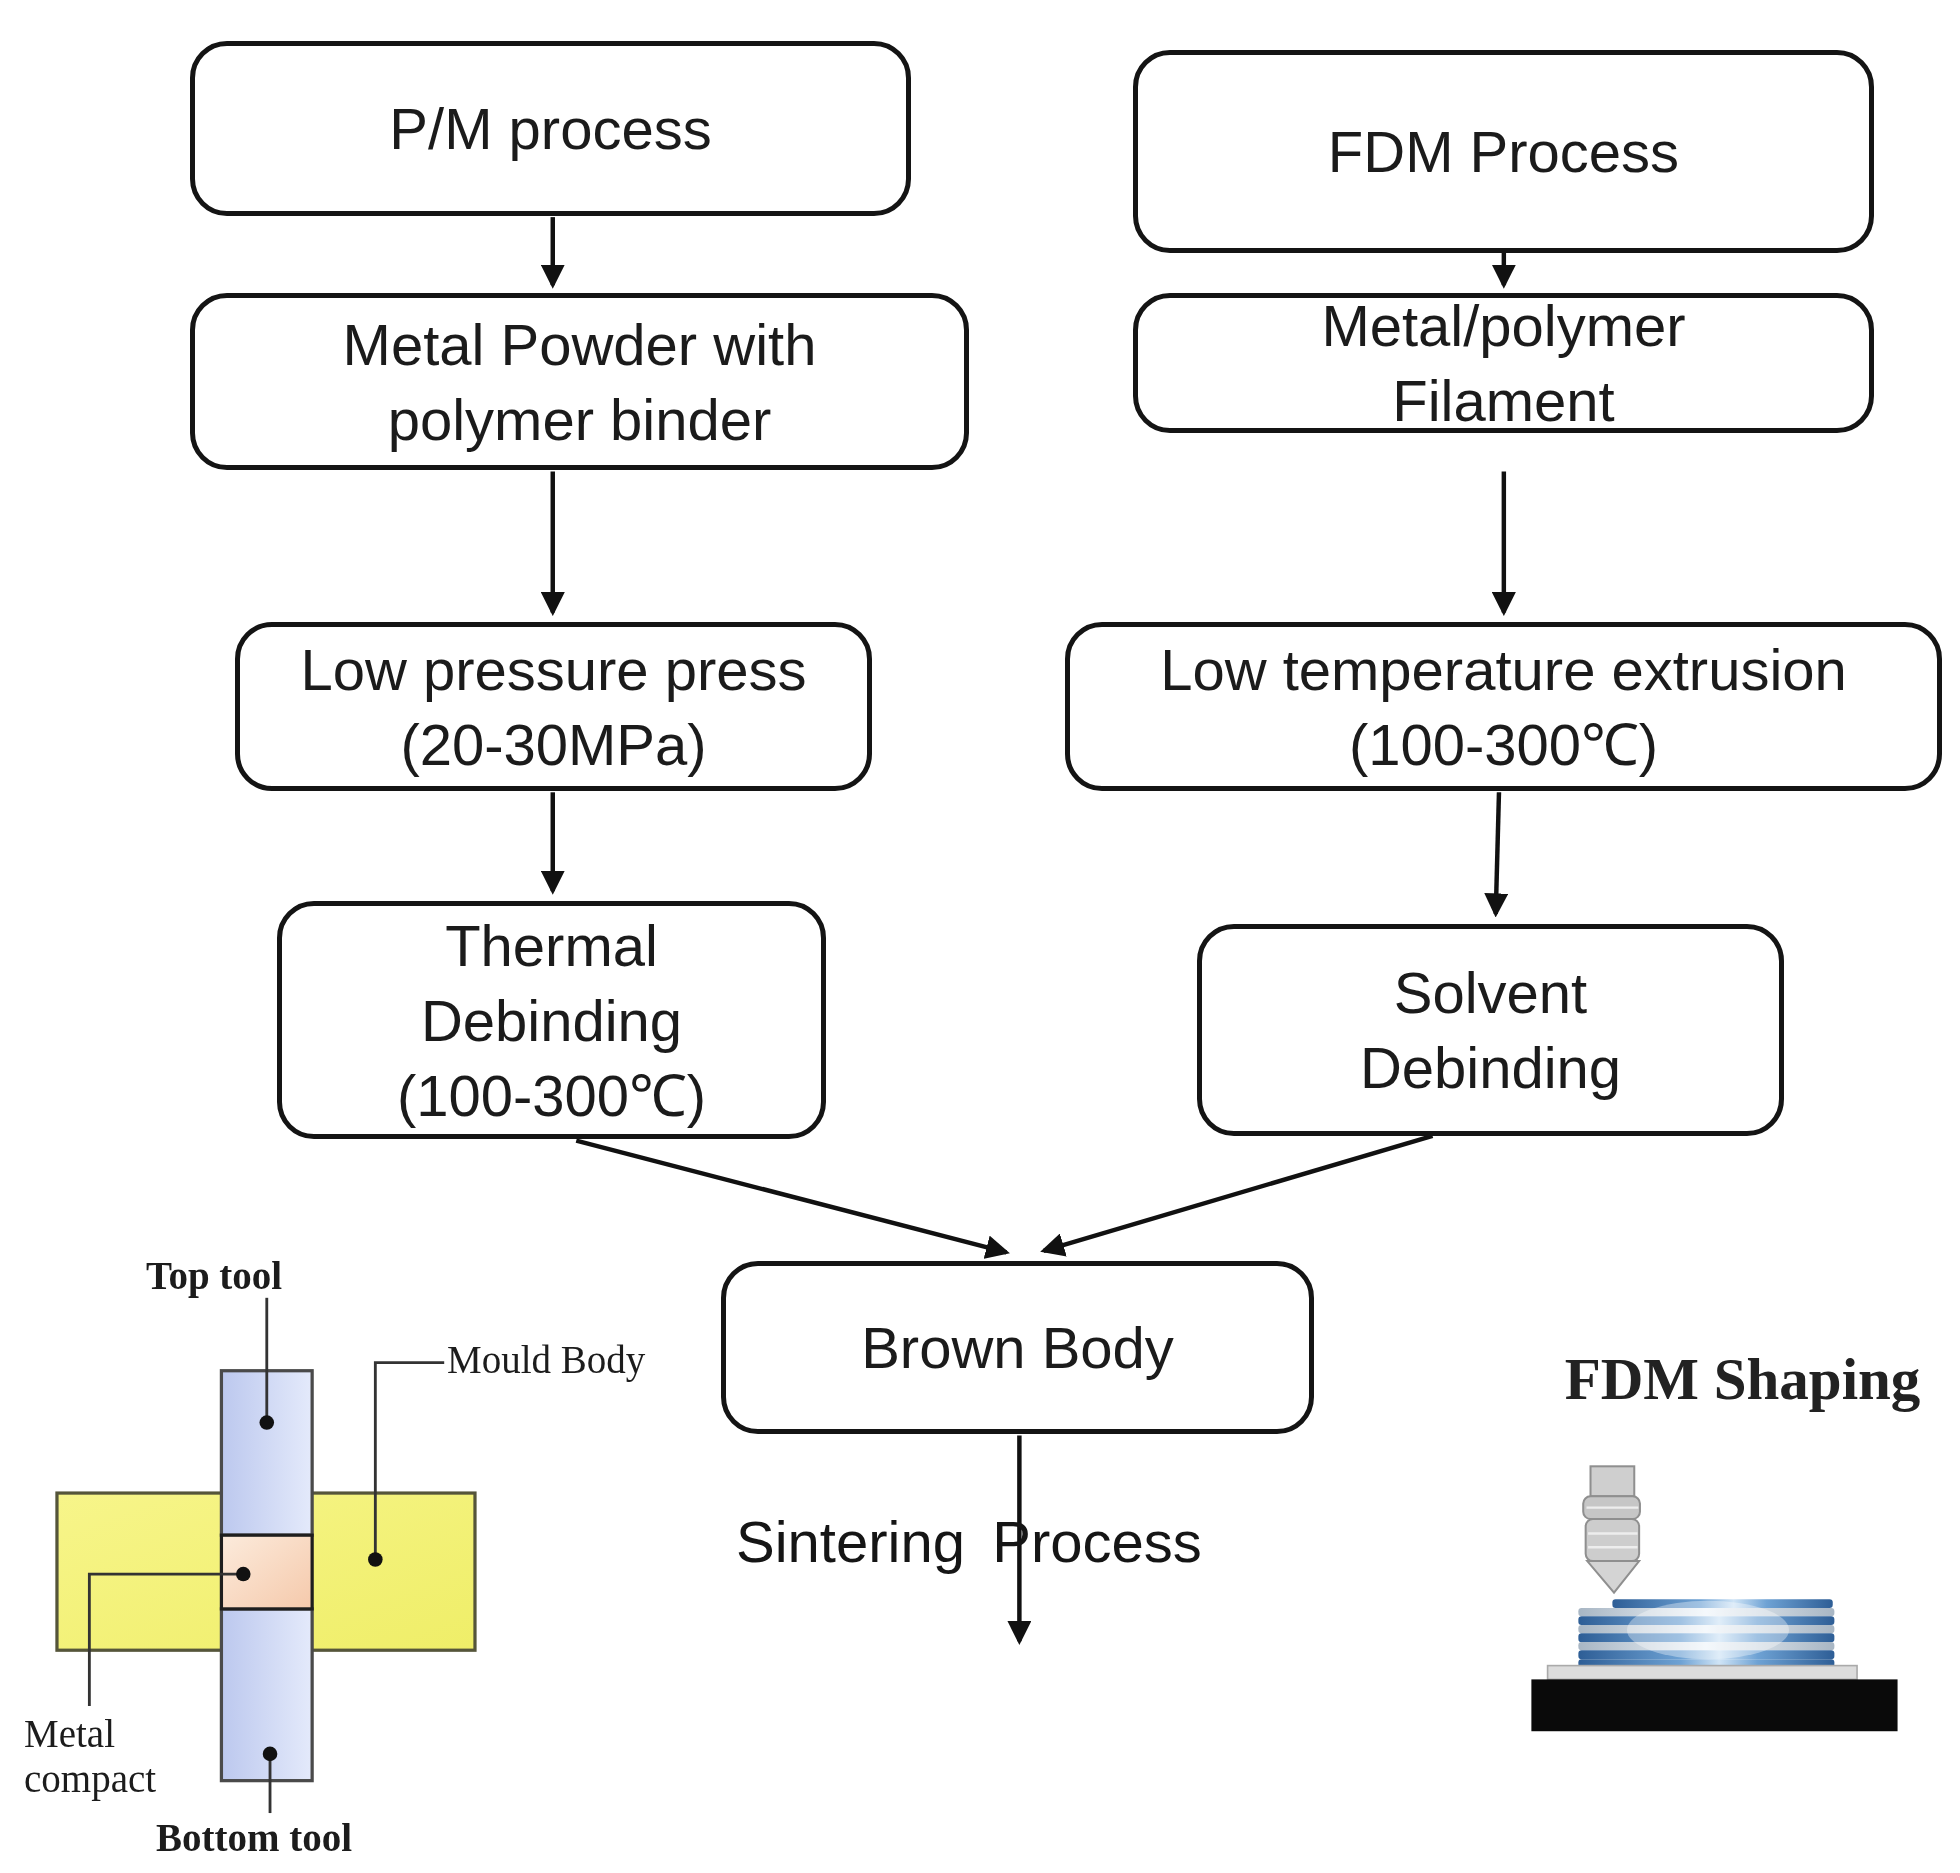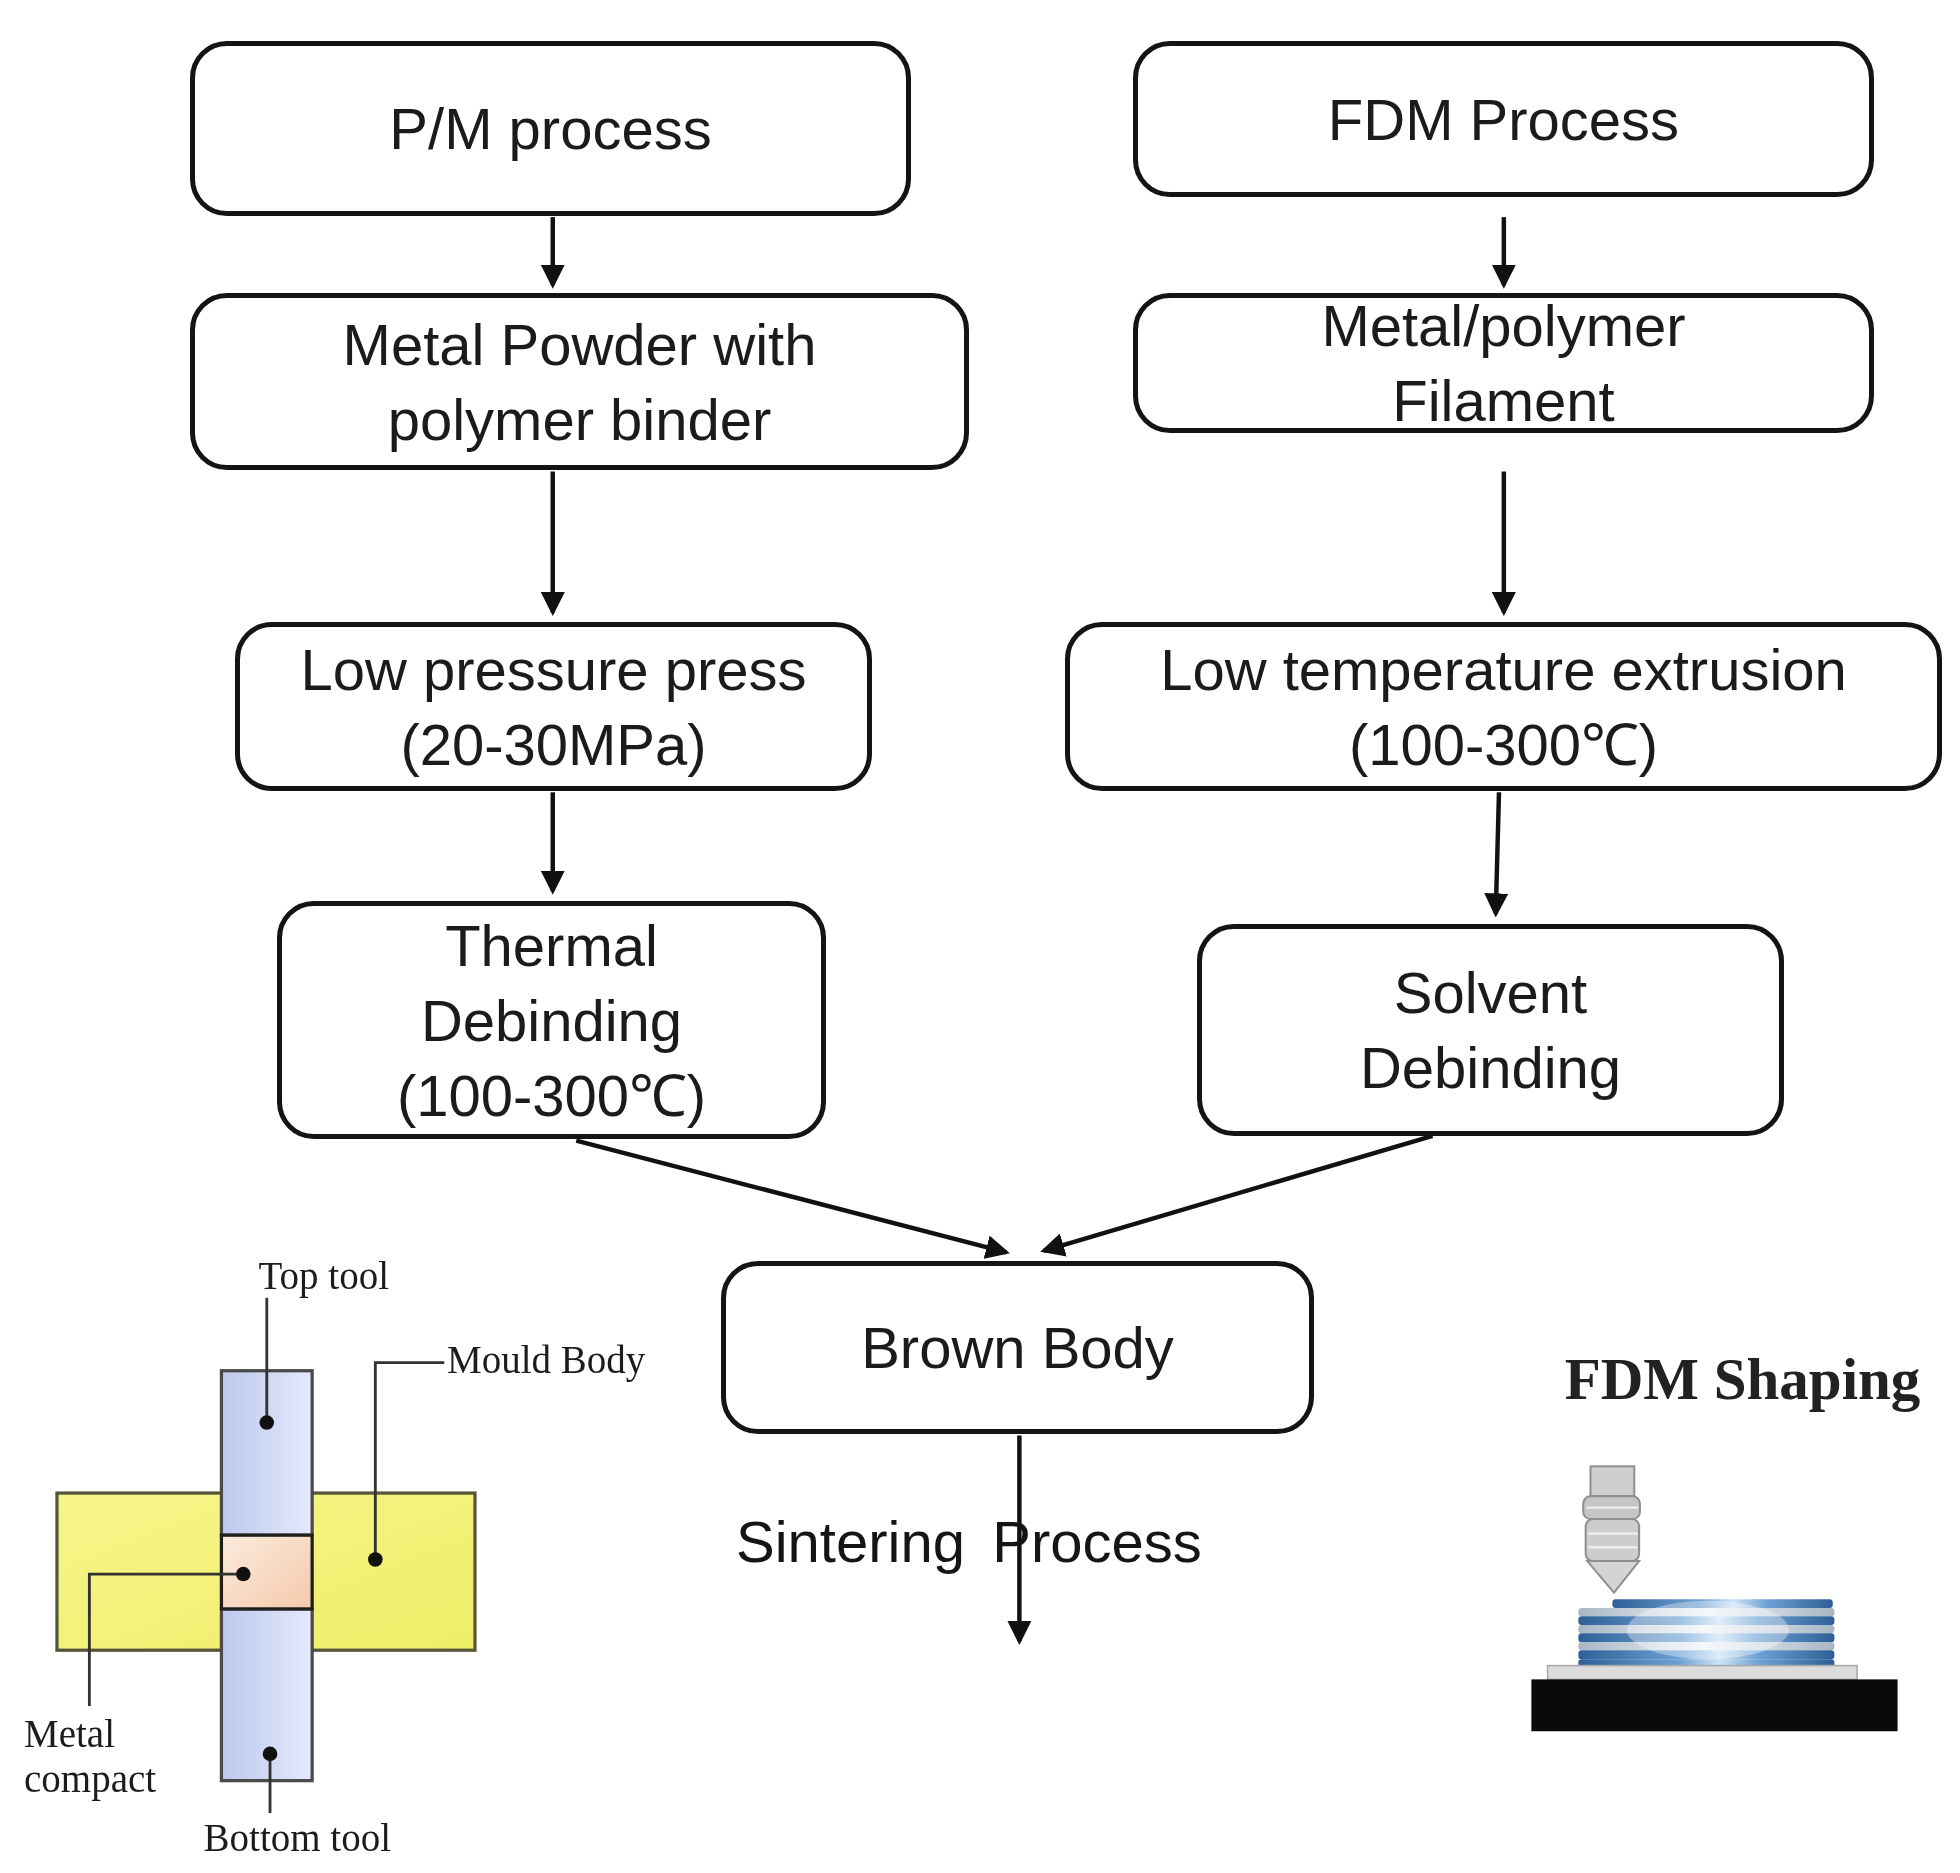--- a/index.html
+++ b/index.html
@@ -7,21 +7,21 @@
           font-family:"Liberation Sans",sans-serif;}
   .layer{position:absolute;left:0;top:0;z-index:1;}
   .fbox{position:absolute;box-sizing:border-box;border:5.7px solid #141414;border-radius:37px;
         background:#ffffff;display:flex;flex-direction:column;align-items:center;justify-content:center;
         z-index:2;color:#1b1b1b;text-align:left;}
   .ln{font-size:58px;line-height:75px;white-space:nowrap;}
   .sinter{position:absolute;left:736px;top:1509px;width:567px;text-align:left;z-index:3;
           font-size:58px;line-height:65px;color:#151515;word-spacing:11.3px;white-space:nowrap;}
   .serif{position:absolute;z-index:3;font-family:"Liberation Serif",serif;color:#1c1c1c;
          font-size:39px;line-height:45px;white-space:nowrap;}
-  .serif.center{text-align:right;}
+  .serif.center{text-align:left;font-weight:bold;}
   .fdm-title{position:absolute;left:1560px;top:1345px;width:365px;text-align:center;z-index:3;
              font-family:"Liberation Serif",serif;font-weight:600;font-size:59px;color:#222222;white-space:nowrap;}
 </style>
 </head>
 <body>
 
 <div class="canvas">
 
   <svg class="layer" width="1961" height="1873" viewBox="0 0 2420 2312">
     <defs>
@@ -108,21 +108,21 @@
       </g>
       <rect x="1910" y="2056" width="382" height="17" fill="#dcdcdc" stroke="#aaaaaa" stroke-width="2"></rect>
       <rect x="1890" y="2073" width="452" height="64" fill="#0a0a0a"></rect>
     </g>
   </svg>
 
   <div class="fbox" style="left:190px;top:41px;width:721px;height:175px">
     <div class="ln">P/M process</div>
   </div>
 
-  <div class="fbox" style="left:1133px;top:41px;width:741px;height:156px">
+  <div class="fbox" style="left:1133px;top:50px;width:741px;height:203px">
     <div class="ln">FDM Process</div>
   </div>
 
   <div class="fbox" style="left:190px;top:293px;width:779px;height:177px">
     <div class="ln">Metal Powder with</div>
     <div class="ln">polymer binder</div>
   </div>
 
   <div class="fbox" style="left:1133px;top:293px;width:741px;height:140px">
     <div class="ln">Metal/polymer</div>

